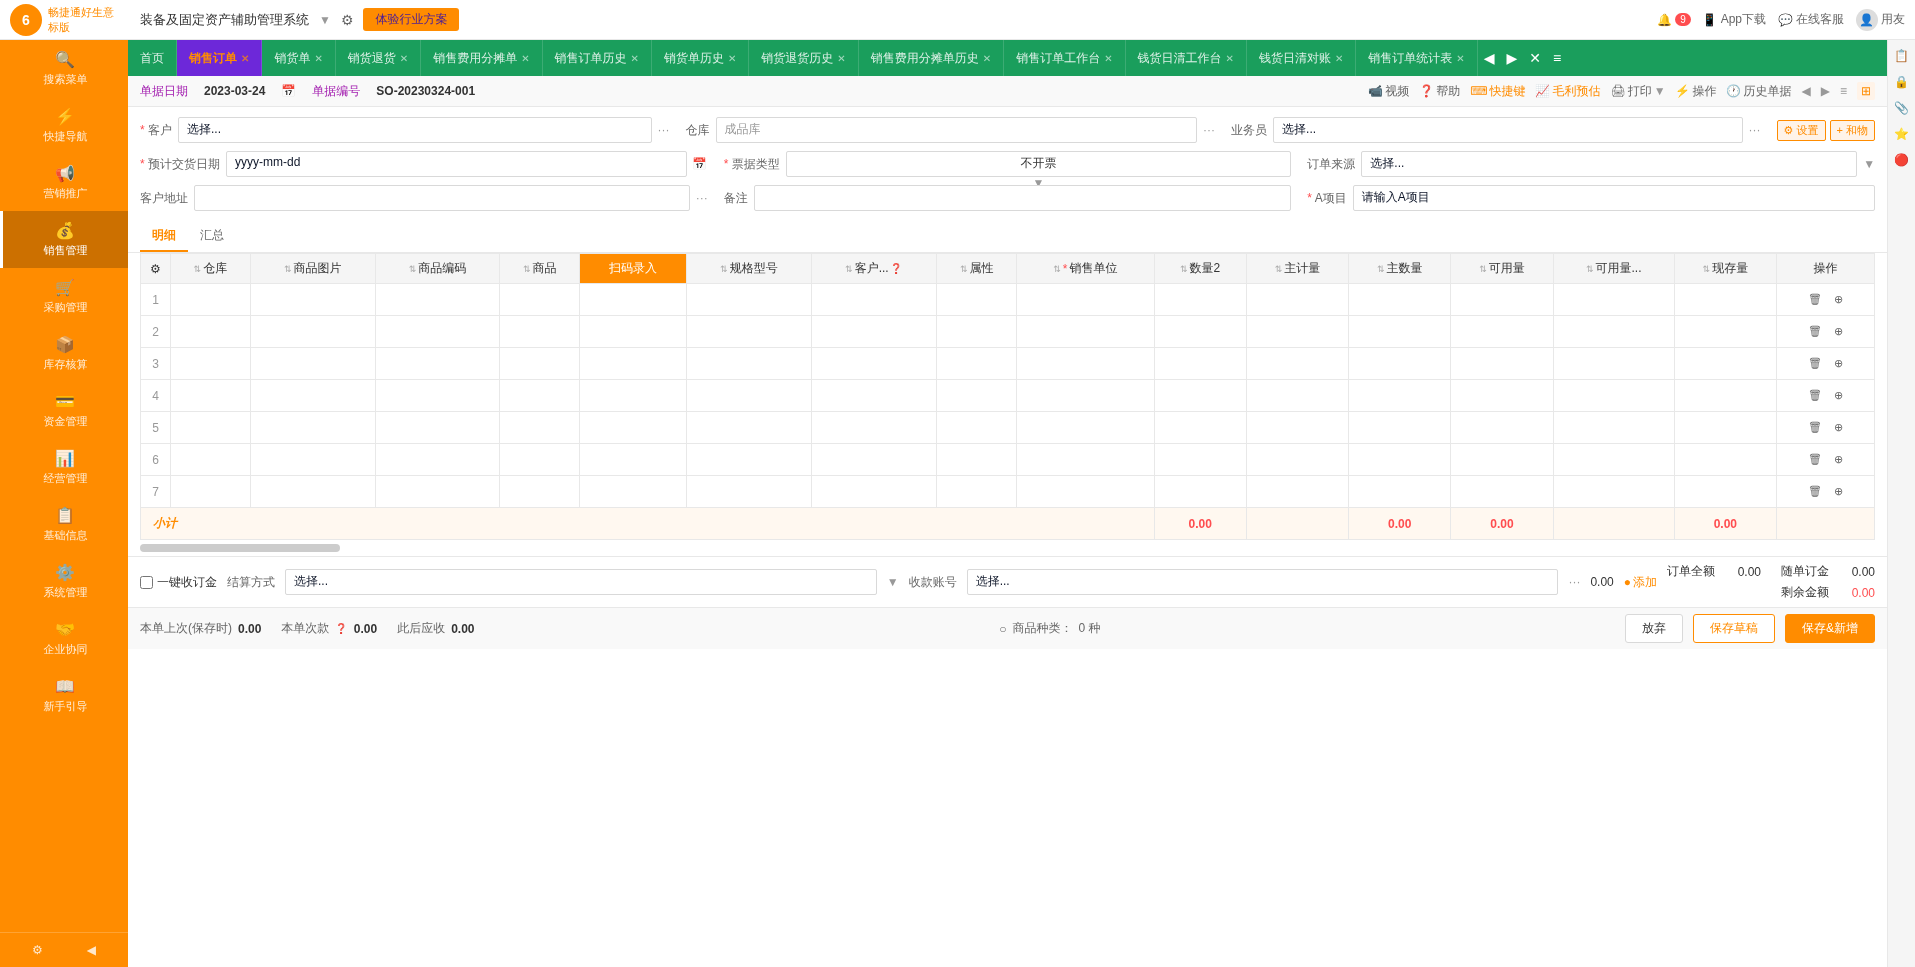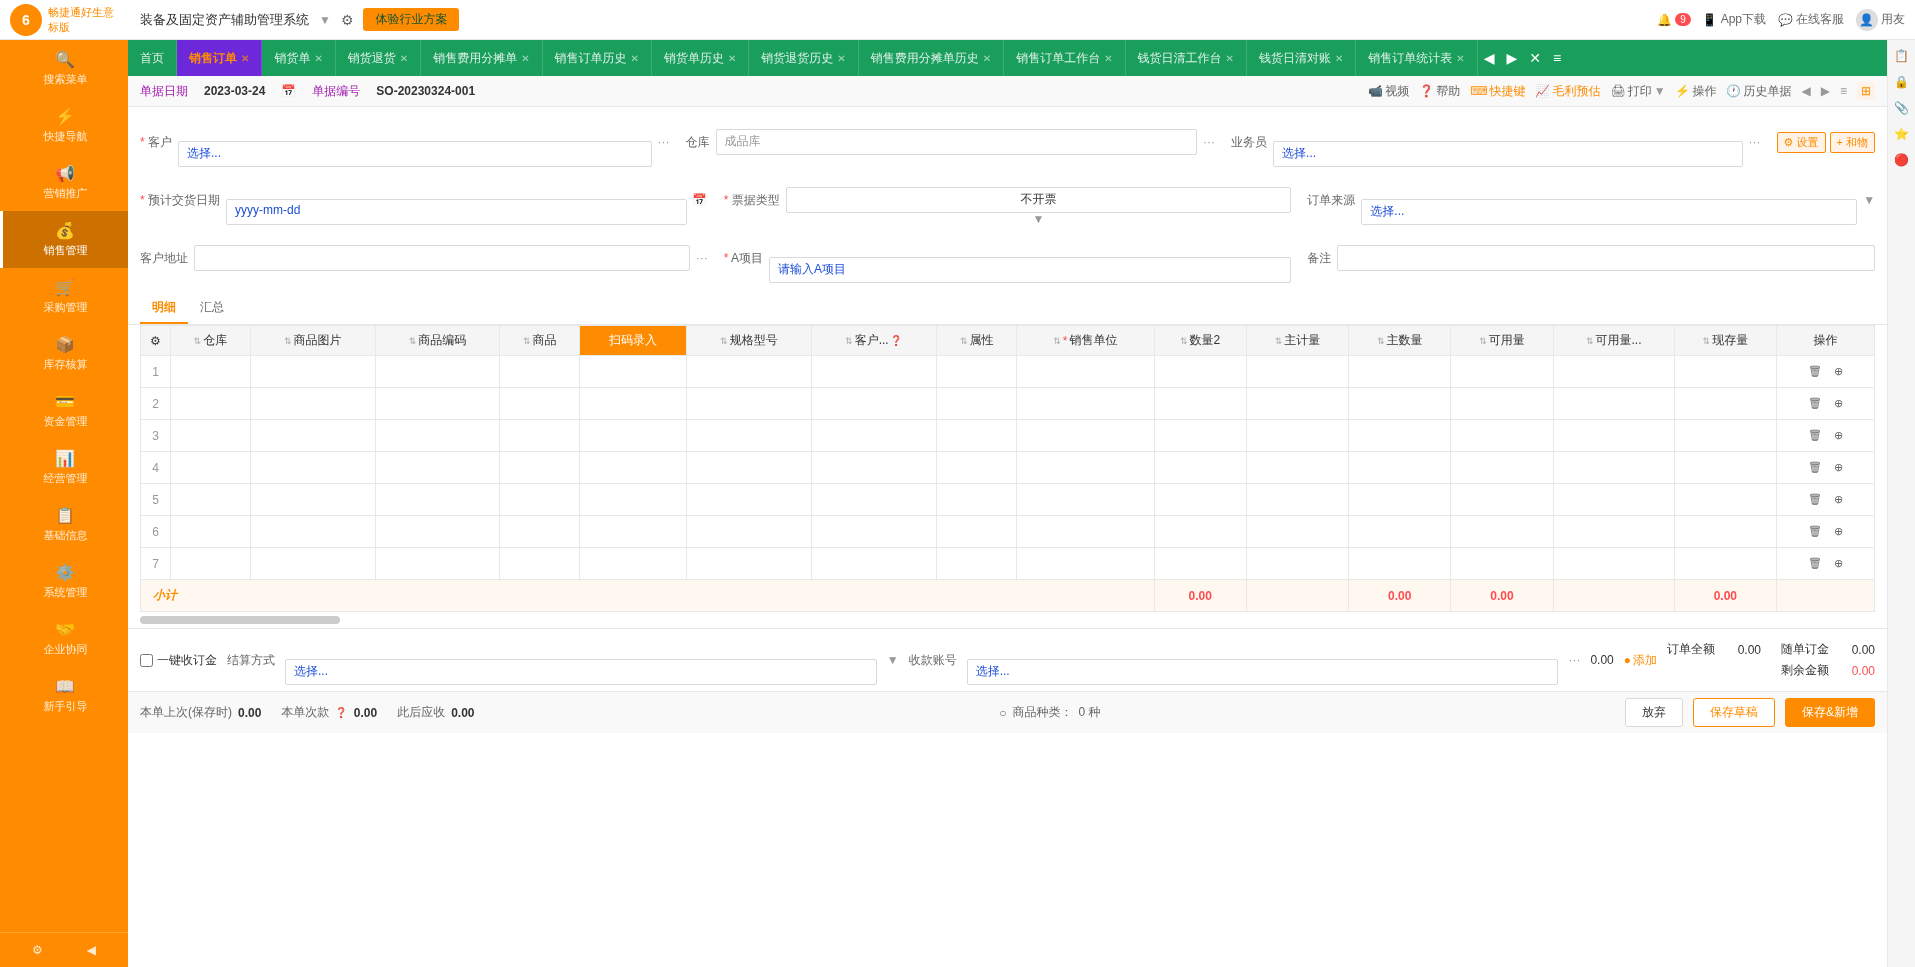--- a/index.html
+++ b/index.html
@@ -12,21 +12,21 @@
     .sidebar { width: 128px; background: #ff8c00; display: flex; flex-direction: column; flex-shrink: 0; }
     .content-area { flex: 1; display: flex; flex-direction: column; overflow: hidden; }
     .tab-bar { height: 36px; background: #1a9e5c; display: flex; align-items: center; flex-shrink: 0; overflow: hidden; }
     .main-content { flex: 1; background: #fff; overflow: auto; padding: 0; }
 
     
     .app-logo { display: flex; align-items: center; gap: 6px; min-width: 120px; }
     .logo-icon { width: 32px; height: 32px; background: #ff8c00; border-radius: 50%; display: flex; align-items: center; justify-content: center; color: white; font-size: 14px; font-weight: bold; }
     .logo-text { font-size: 11px; color: #ff8c00; line-height: 1.3; }
     .top-bar-actions { margin-left: auto; display: flex; align-items: center; gap: 12px; color: #666; font-size: 12px; }
-    .btn-orange { background: #ff8c00; color: #14532d; border: none; padding: 3px 12px; border-radius: 3px; cursor: pointer; font-size: 12px; }
+    .btn-orange { background: #ff8c00; color: #4c1d95; border: none; padding: 3px 12px; border-radius: 3px; cursor: pointer; font-size: 12px; }
     .top-bar-icon { cursor: pointer; display: flex; align-items: center; gap: 3px; }
     .badge { background: #ff4d4f; color: white; border-radius: 10px; padding: 1px 5px; font-size: 10px; }
     .sidebar-item { display: flex; flex-direction: column; align-items: center; padding: 10px 5px; cursor: pointer; color: rgba(255,255,255,0.85); font-size: 11px; gap: 3px; border-left: 3px solid transparent; }
     .sidebar-item.active { background: rgba(0,0,0,0.2); border-left-color: #fff; color: #fff; }
     .sidebar-item-icon { font-size: 16px; }
     .sidebar-bottom { margin-top: auto; padding: 10px; display: flex; justify-content: space-around; border-top: 1px solid rgba(255,255,255,0.2); }
 
     
     .tab { display: flex; align-items: center; gap: 4px; padding: 0 12px; height: 36px; color: rgba(255,255,255,0.85); cursor: pointer; white-space: nowrap; font-size: 12px; border-right: 1px solid rgba(255,255,255,0.15); flex-shrink: 0; }
     .tab.active { background: #6d28d9; color: #ff8c00; font-weight: bold; }
@@ -40,21 +40,21 @@
     .form-header-actions { margin-left: auto; display: flex; gap: 10px; align-items: center; color: #666; font-size: 12px; }
     .form-header-btn { cursor: pointer; color: #666; display: flex; align-items: center; gap: 2px; }
     .form-header-btn.orange { color: #ff8c00; }
 
     .form-body { padding: 10px 12px; display: flex; flex-direction: column; gap: 8px; }
     .form-row { display: flex; align-items: center; gap: 16px; }
     .form-field { display: flex; align-items: center; gap: 6px; flex: 1; }
     .field-label { color: #666; white-space: nowrap; font-size: 12px; }
     .field-label.required::before { content: '* '; color: #ff4d4f; }
     .field-input { border: 1px solid #d9d9d9; border-radius: 2px; padding: 3px 8px; font-size: 12px; color: #999; flex: 1; min-width: 80px; background: #fff; height: 26px; }
-    .field-input.placeholder { color: #1d4ed8; margin-top: 24px; }
+    .field-input.placeholder { color: #0f172a; }
     .field-dots { color: #999; }
 
     
     .content-tabs { display: flex; border-bottom: 1px solid #e8e8e8; padding: 0 12px; }
     .content-tab { padding: 6px 12px; cursor: pointer; color: #666; font-size: 12px; border-bottom: 2px solid transparent; }
     .content-tab.active { color: #ff8c00; border-bottom-color: #ff8c00; font-weight: bold; }
 
     
     .data-table-container { padding: 0 12px; }
     .data-table { width: 100%; border-collapse: collapse; font-size: 12px; }
@@ -354,28 +354,28 @@
             </div>
           </div>
 
           <div class="form-row">
             <div class="form-field">
               <span class="field-label">客户地址</span>
               <div class="field-input" style="flex:3;"></div>
               <span class="field-dots">···</span>
             </div>
             <div class="form-field">
+              <span class="field-label">备注</span>
+              <div class="field-input" style="flex:3;"></div>
+            </div>
+            <div class="form-field">
               <span class="field-label required">A项目</span>
               <div class="field-input placeholder" style="flex:2;">
                 <span>请输入A项目</span>
               </div>
-            </div>
-            <div class="form-field">
-              <span class="field-label">备注</span>
-              <div class="field-input" style="flex:3;"></div>
             </div>
           </div>
 
         </div>
 
         <div class="content-tabs">
           <div class="content-tab active">明细</div>
           <div class="content-tab">汇总</div>
         </div>
 

